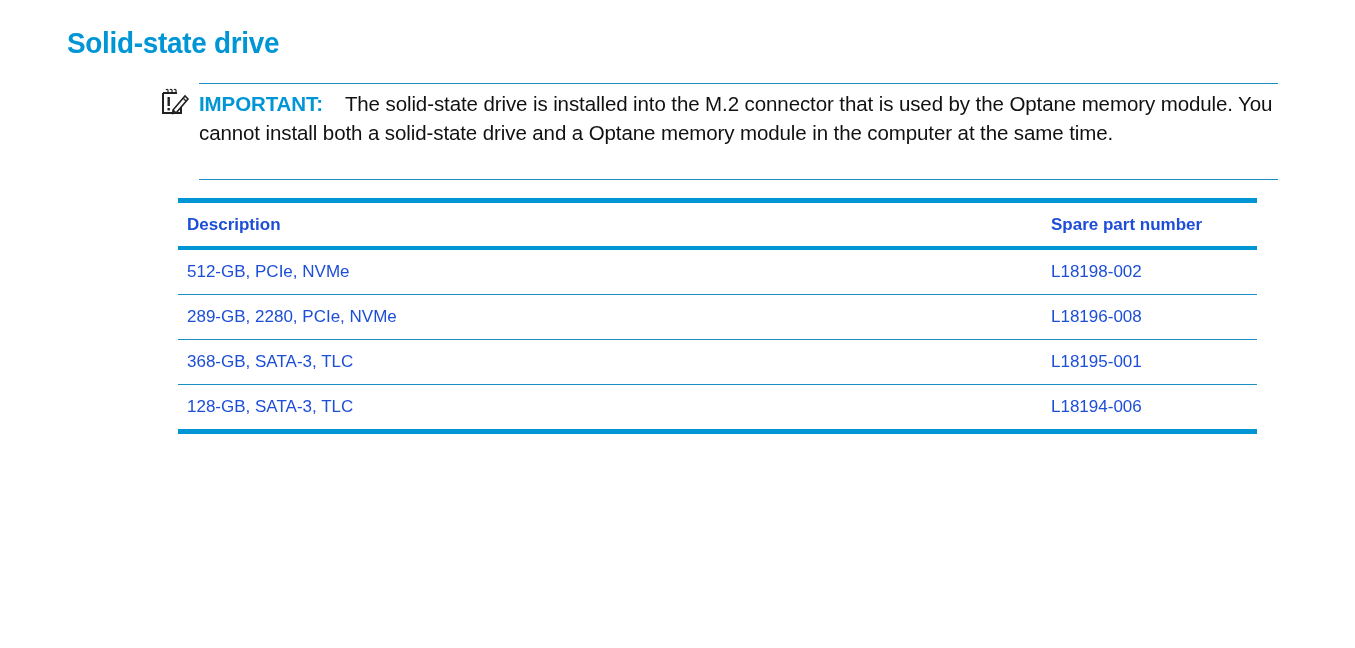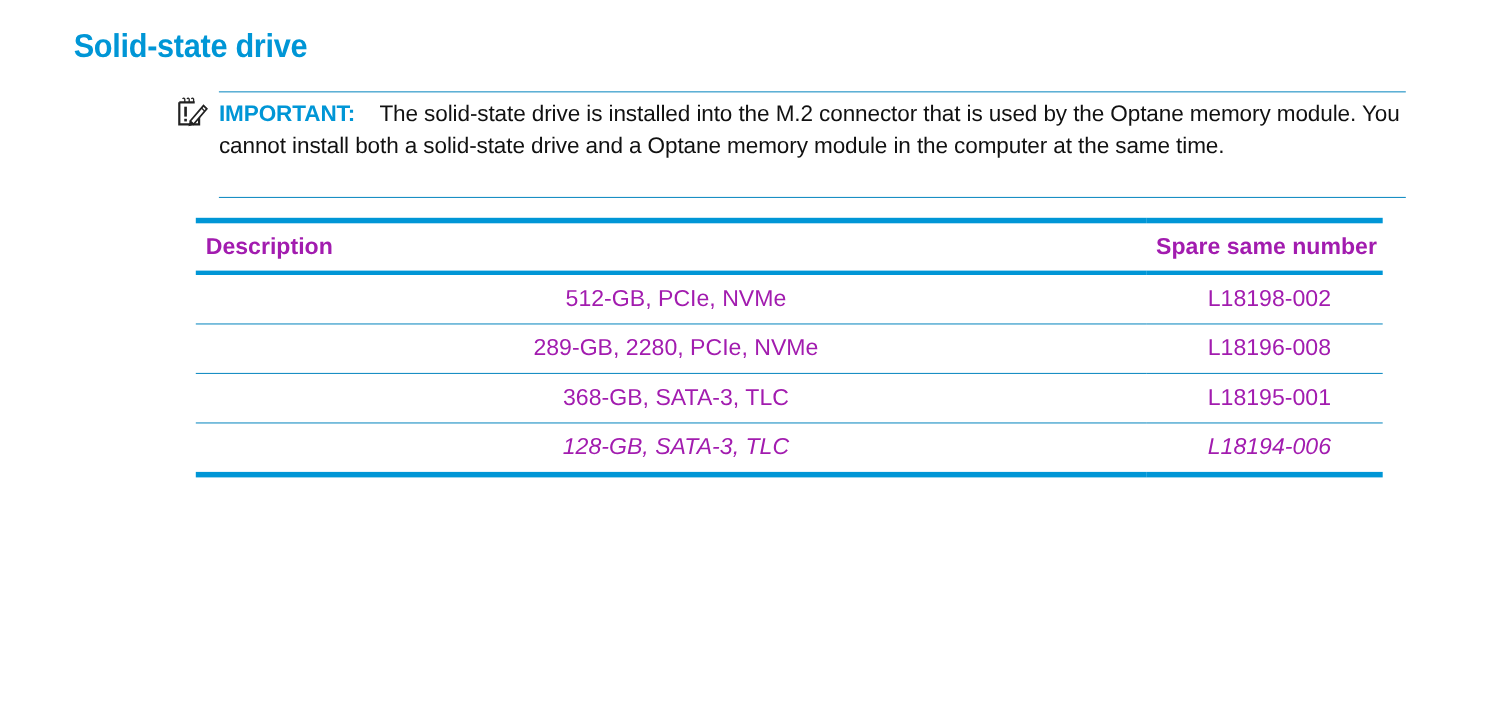--- a/index.html
+++ b/index.html
@@ -59,46 +59,44 @@
       font-weight: bold;
       color: #0096d6;
       margin-right: 22px;
     }
     .parts-table {
       position: absolute;
       left: 178px;
       top: 198px;
       width: 1079px;
       border-collapse: collapse;
-      font-size: 21px;
-      color: #a21caf;
+      font-size: 17px;
+      color: #1d4ed8;
     }
     .parts-table thead tr {
       border-top: 5px solid #0096d6;
       border-bottom: 4px solid #0096d6;
     }
     .parts-table th {
       text-align: left;
       font-weight: bold;
       height: 43px;
       padding: 0 0 0 9px;
       vertical-align: middle;
     }
     .parts-table td {
       height: 44px;
       padding: 0 0 0 9px;
       vertical-align: middle;
-      text-align: center;
     }
     .parts-table tbody tr {
       border-bottom: 1px solid #1a8fc4;
     }
     .parts-table tbody tr.last {
       border-bottom: 5px solid #0096d6;
-      font-style: italic;
     }
     .col-desc { width: 864px; }
     .col-part { width: 215px; }
   </style>
 </head>
 <body>
 
 <h2 class="section-title">Solid-state drive</h2>
 
 <div class="notice">
@@ -121,21 +119,21 @@
 </div>
 
 <table class="parts-table">
   <colgroup>
     <col class="col-desc">
     <col class="col-part">
   </colgroup>
   <thead>
     <tr>
       <th>Description</th>
-      <th>Spare same number</th>
+      <th>Spare part number</th>
     </tr>
   </thead>
   <tbody>
     <tr>
       <td>512-GB, PCIe, NVMe</td>
       <td>L18198-002</td>
     </tr>
     <tr>
       <td>289-GB, 2280, PCIe, NVMe</td>
       <td>L18196-008</td>

